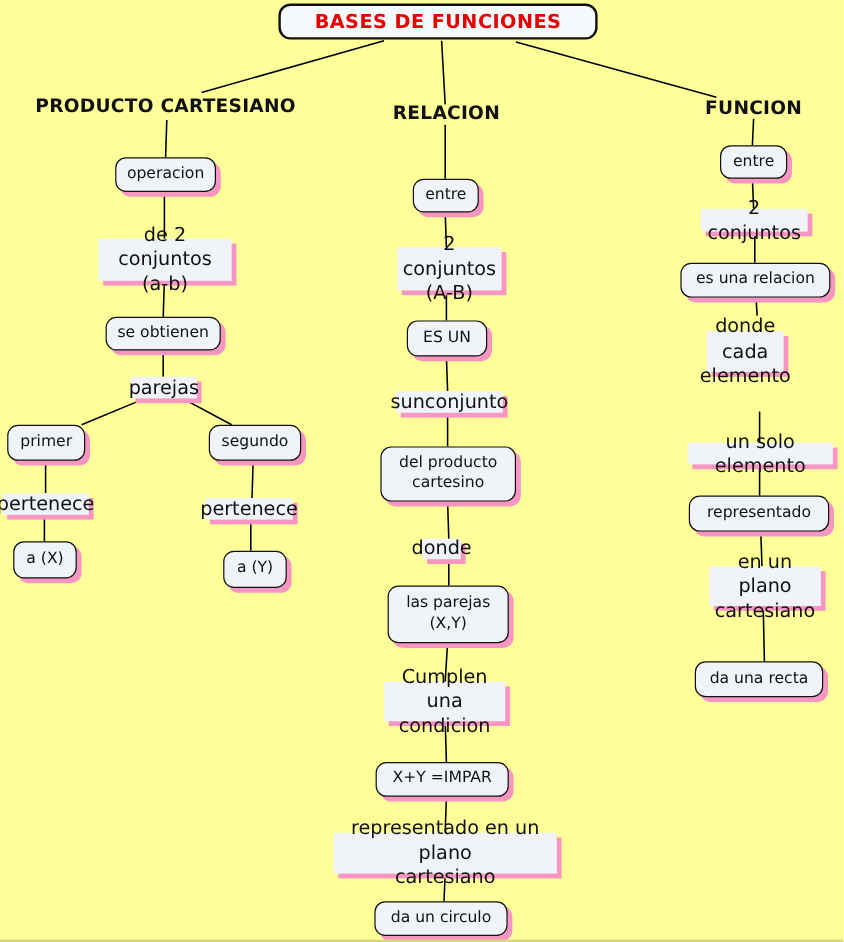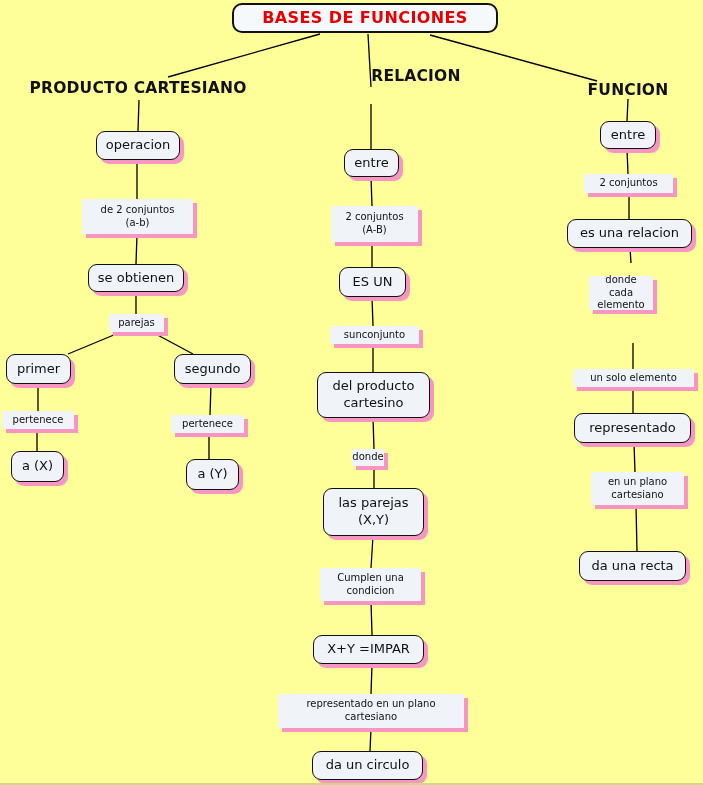--- a/index.html
+++ b/index.html
@@ -23,21 +23,21 @@
     align-items:center; justify-content:center; text-align:center;
     color:var(--text); white-space:pre-line; line-height:1.28;
   }
   .concept {
     background:var(--node-fill); border:1.5px solid var(--node-border);
     border-radius:9px; box-shadow:4px 4px 0 var(--shadow-pink);
     font-size:13px; padding:2px 6px;
   }
   .link {
     background:var(--node-fill); box-shadow:4px 4px 0 var(--shadow-pink);
-    font-size:10px; padding:0 3px;
+    font-size:16px; padding:0 3px;
   }
   .heading {
     font-weight:bold; font-size:15.5px; letter-spacing:.2px; white-space:nowrap;
   }
   .map-title {
     background:#F6F9FC; border:2px solid var(--node-border); border-radius:10px;
     color:var(--title-red); font-weight:bold; font-size:16px; letter-spacing:.4px;
     white-space:nowrap;
   }
 </style>
@@ -82,21 +82,21 @@
     <line class="edge" x1="632" y1="297" x2="632" y2="313"></line>
     <line class="edge" x1="633" y1="343" x2="633" y2="369"></line>
     <line class="edge" x1="633" y1="387" x2="633" y2="413"></line>
     <line class="edge" x1="634" y1="443" x2="635" y2="472"></line>
     <line class="edge" x1="636" y1="505" x2="637" y2="551"></line>
   </svg>
 
   <div class="map-title" style="left:232px; top:3px; width:266px; height:30px;">BASES DE FUNCIONES</div>
 
   <div class="heading" style="left:27px; top:79px; width:222px; height:20px;">PRODUCTO CARTESIANO</div>
-  <div class="heading" style="left:324px; top:68px; width:96px; height:18px;margin-left:44px;">RELACION</div>
+  <div class="heading" style="left:324px; top:86px; width:96px; height:18px;">RELACION</div>
   <div class="heading" style="left:586px; top:82px; width:84px; height:18px;">FUNCION</div>
 
   <div class="concept" style="left:96px; top:131px; width:84px; height:29px;">operacion</div>
   <div class="link" style="left:82px; top:199px; width:111px; height:35px;">de 2 conjuntos
 (a-b)</div>
   <div class="concept" style="left:88px; top:264px; width:96px; height:28px;text-align:center;">se obtienen</div>
   <div class="link" style="left:109px; top:314px; width:55px; height:18px;">parejas</div>
   <div class="concept" style="left:6px; top:354px; width:65px; height:30px;">primer</div>
   <div class="concept" style="left:174px; top:354px; width:77px; height:30px;">segundo</div>
   <div class="link" style="left:2px; top:411px; width:72px; height:18px;">pertenece</div>

